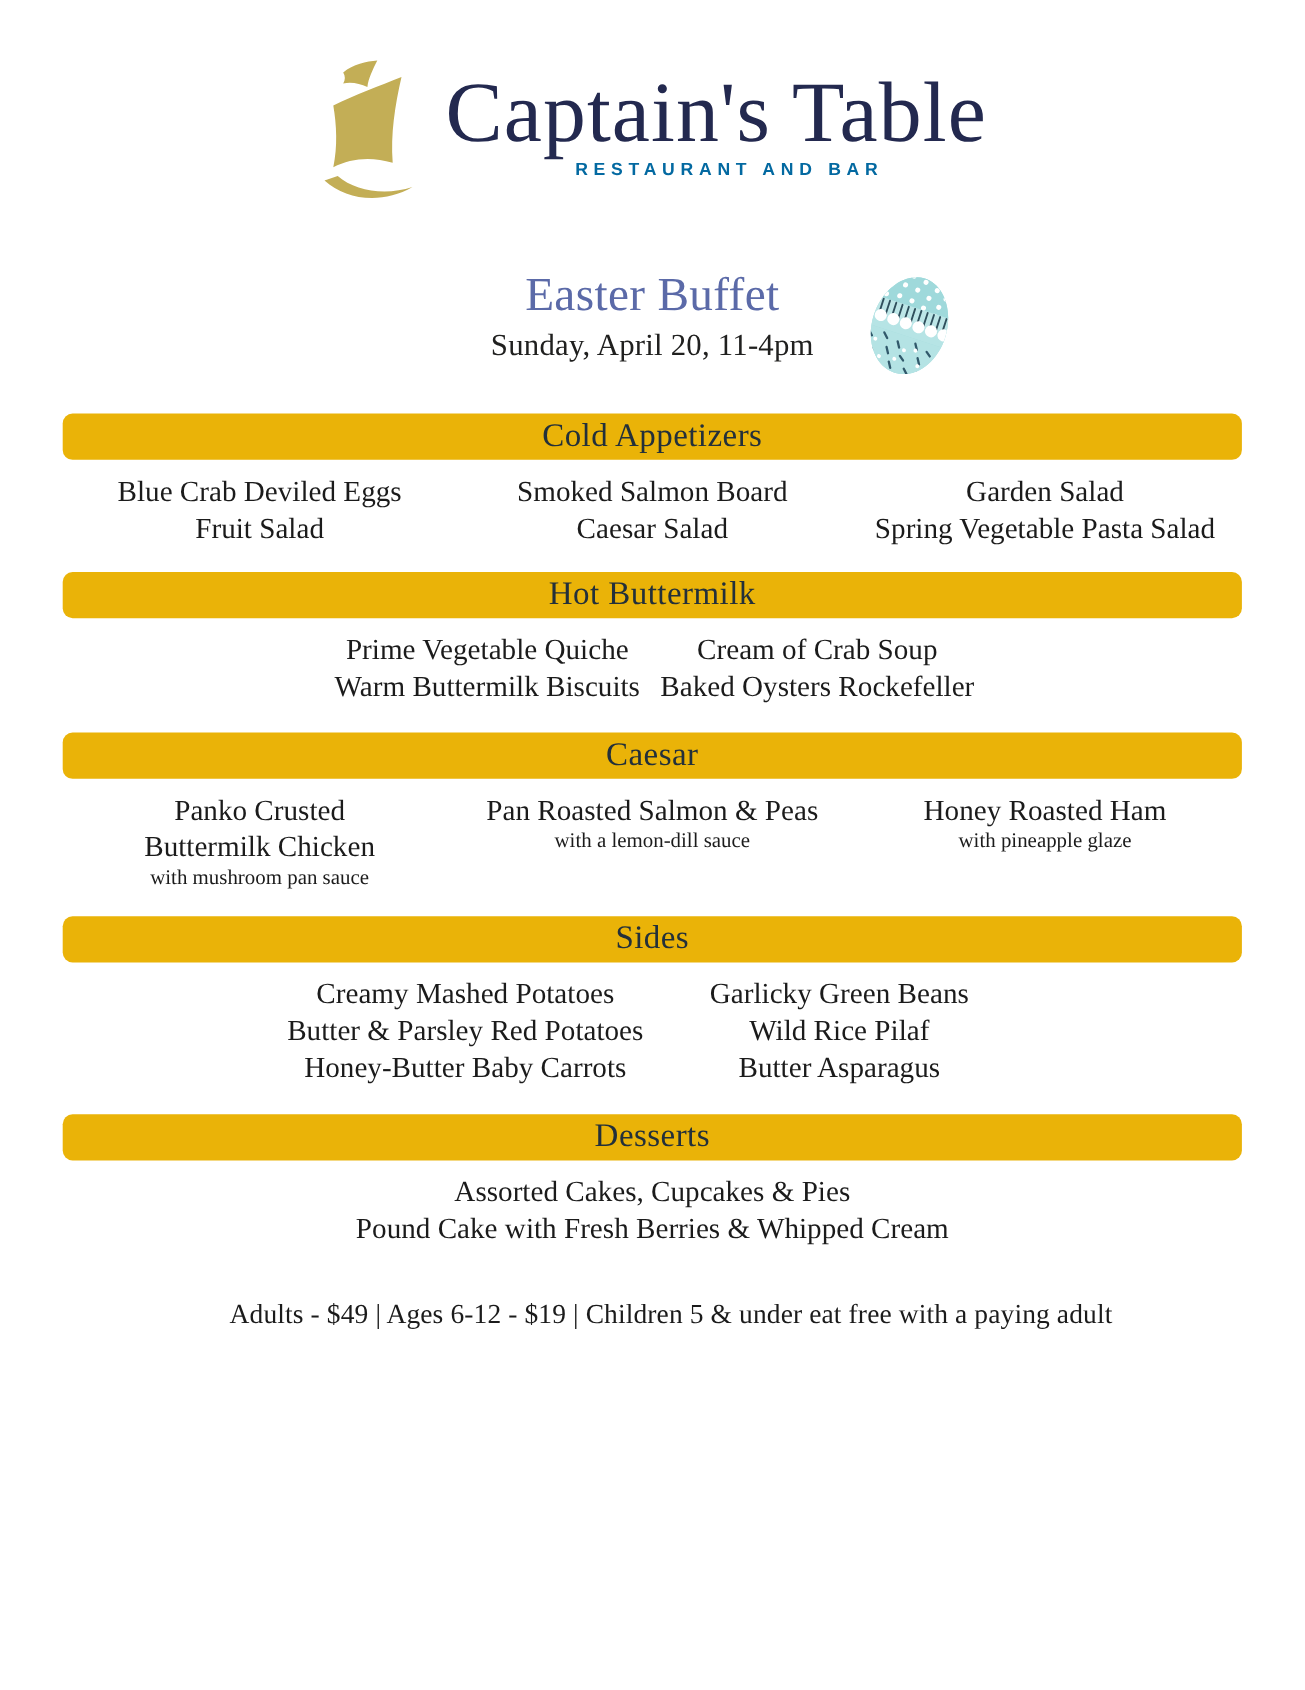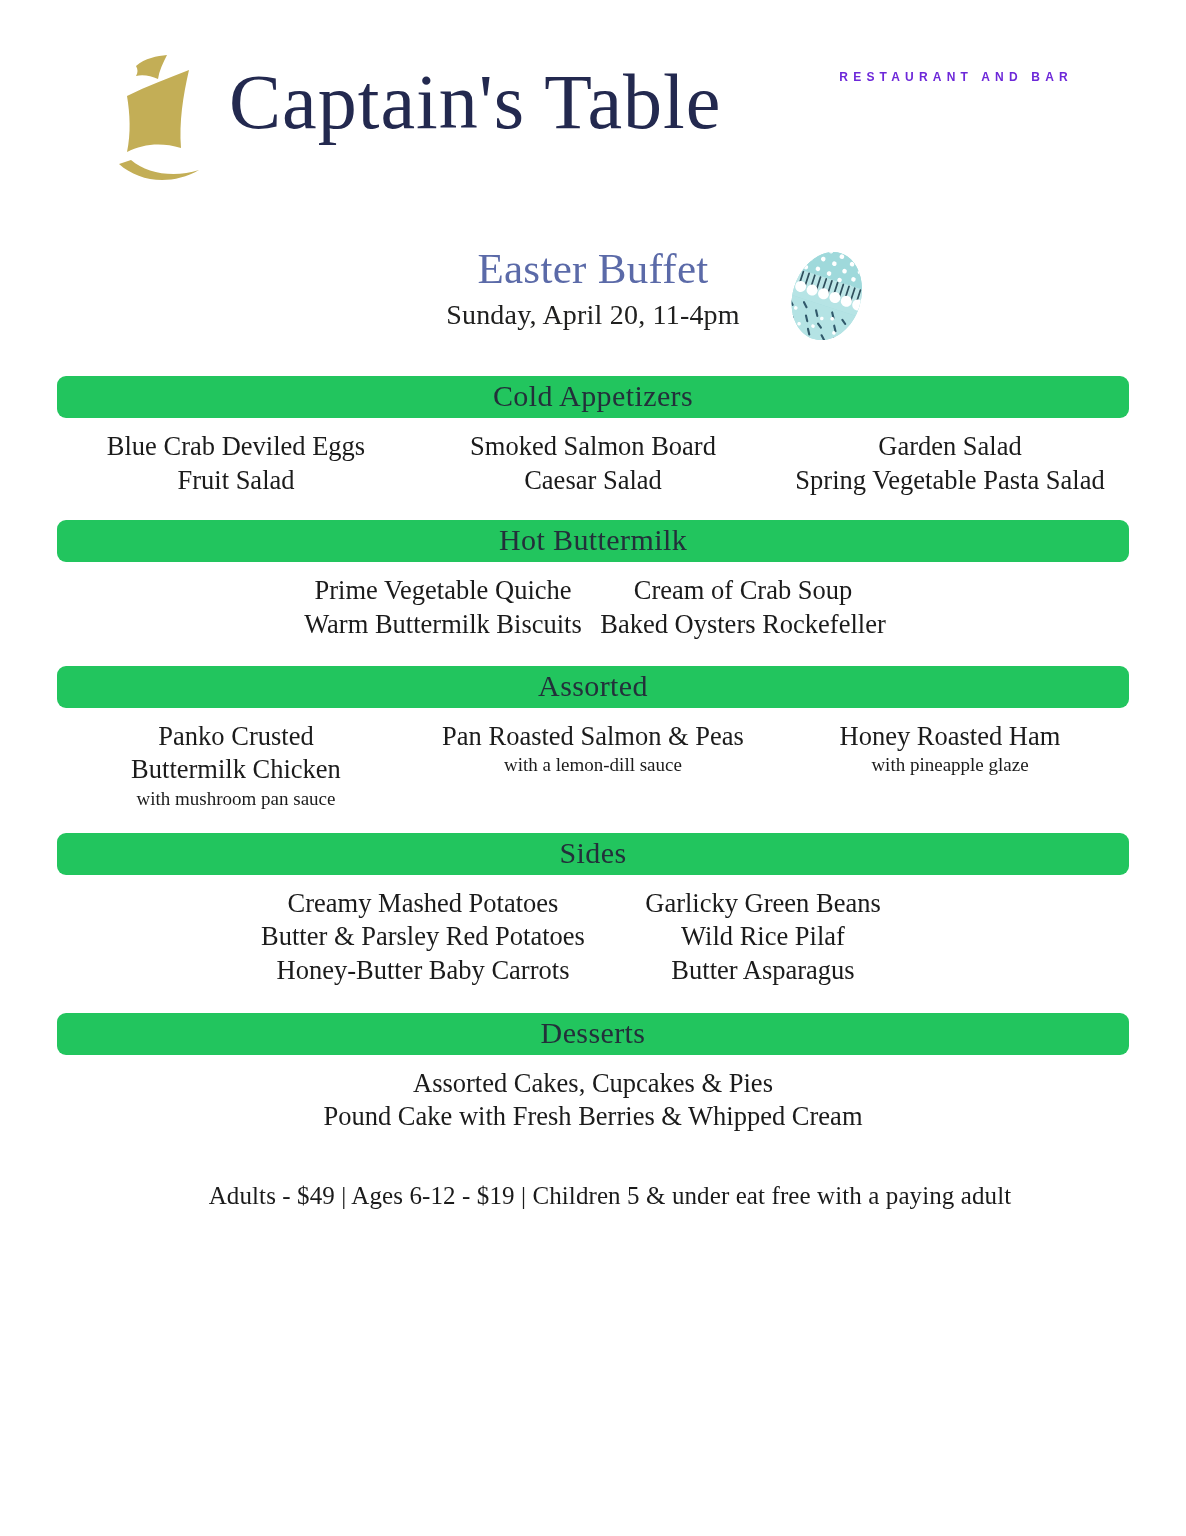--- a/index.html
+++ b/index.html
@@ -31,38 +31,38 @@
   }
   .logo-mark {
     width: 112px;
     height: 140px;
     flex: 0 0 112px;
     margin-right: 4px;
     margin-top: 6px;
   }
   .logo-text-wrap {
     display: flex;
-    flex-direction: row;
+    flex-direction: column;
     align-items: flex-start;
     margin-top: 18px;
   }
   .logo-wordmark {
     font-family: "Liberation Serif", "DejaVu Serif", serif;
     font-size: 78px;
     line-height: 0.98;
     color: #23294f;
     letter-spacing: 1px;
     white-space: nowrap;
     font-weight: 400;
   }
   .logo-tagline {
     font-family: "Liberation Sans", "DejaVu Sans", sans-serif;
-    font-size: 12px;
+    font-size: 16px;
     font-weight: 700;
-    color: #6d28d9;
+    color: #0369a1;
     letter-spacing: 5.2px;
     margin-top: 6px;
     margin-left: 118px;
     white-space: nowrap;
   }
 
   
   .title-block {
     margin-top: 52px;
     position: relative;
@@ -91,21 +91,21 @@
     width: 76px;
     height: 94px;
   }
 
   
   .section { width: 1186px; }
   .band {
     margin: 0 auto;
     width: 1072px;
     height: 42px;
-    background: #22c55e;
+    background: #eab308;
     border-radius: 9px;
     display: flex;
     align-items: center;
     justify-content: center;
   }
   .band-label {
     font-size: 30px;
     color: #23303a;
     letter-spacing: 0.4px;
     line-height: 1;
@@ -306,21 +306,21 @@
           <div class="dish">Warm Buttermilk Biscuits</div>
         </div>
         <div class="col">
           <div class="dish">Cream of Crab Soup</div>
           <div class="dish">Baked Oysters Rockefeller</div>
         </div>
       </div>
     </div>
     <div class="section sec-entree">
       <div class="band">
-        <div class="band-label">Assorted</div>
+        <div class="band-label">Caesar</div>
       </div>
       <div class="cols cols-3">
         <div class="col">
           <div class="dish">Panko Crusted</div>
           <div class="dish">Buttermilk Chicken</div>
           <div class="dish-note">with mushroom pan sauce</div>
         </div>
         <div class="col">
           <div class="dish">Pan Roasted Salmon &amp; Peas</div>
           <div class="dish-note">with a lemon-dill sauce</div>

